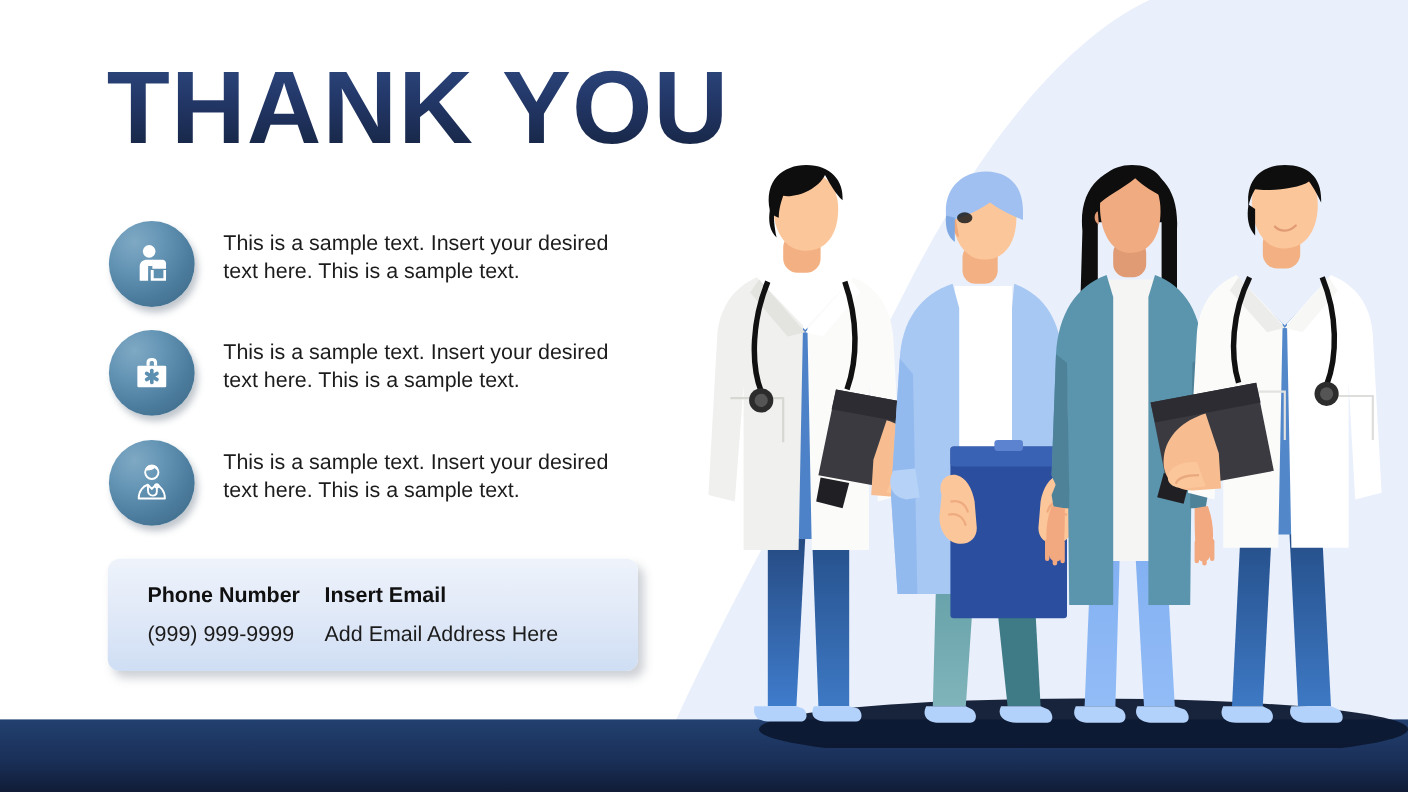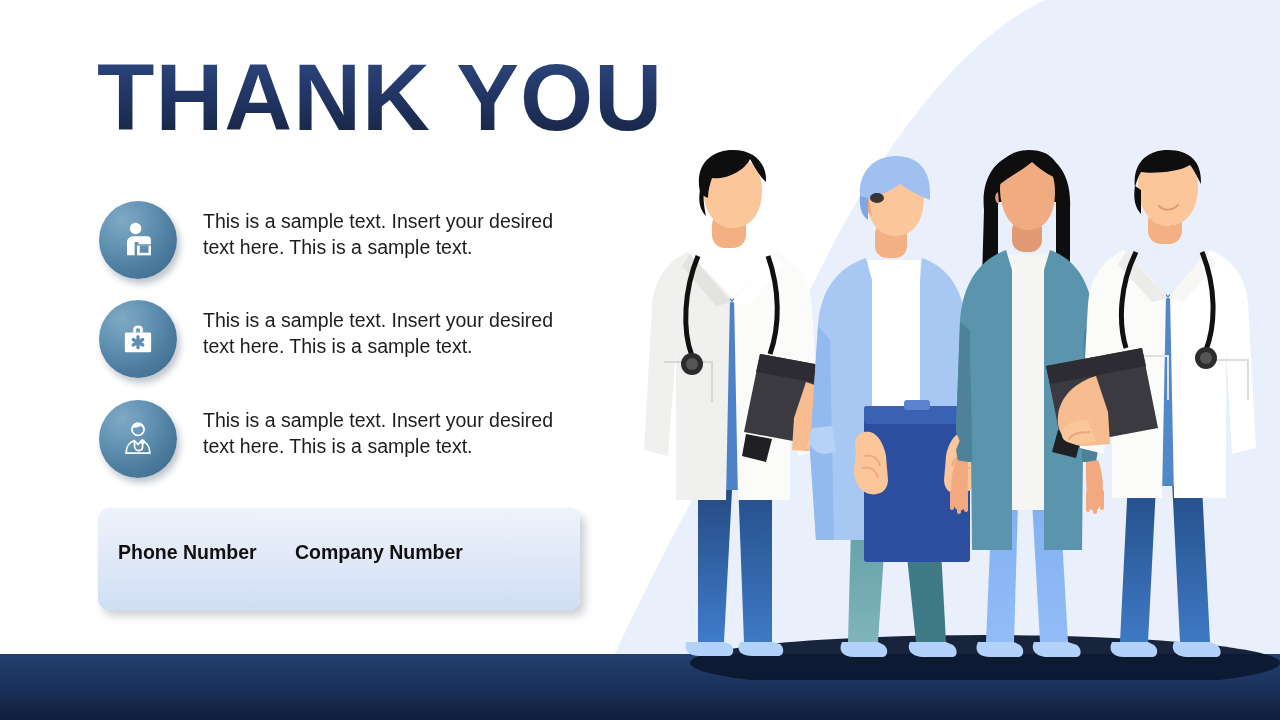--- a/index.html
+++ b/index.html
@@ -48,21 +48,21 @@
 
   
   #contact-box{
     position:absolute;left:98px;top:508px;width:482px;height:102px;
     border-radius:11px;
     background:linear-gradient(180deg,#eef3fb 0%,#e2eaf8 45%,#cfdef4 100%);
     box-shadow:5px 6px 9px rgba(90,100,115,0.30);
     display:flex;flex-direction:column;justify-content:center;
   }
   .contact-line{display:flex;}
-  .contact-col-1{width:197px;padding-left:20px;box-sizing:border-box;}
+  .contact-col-1{width:197px;padding-left:36px;box-sizing:border-box;}
   .contact-col-2{width:260px;}
   .contact-head{font-size:19.5px;font-weight:bold;color:#101010;margin-bottom:13px;}
   .contact-val{font-size:19.5px;font-weight:normal;color:#1c1c1c;}
 
   
   #illustration{position:absolute;left:620px;top:150px;width:660px;height:530px;}
   #illustration svg{display:block;}
 </style>
 </head>
 <body>
@@ -141,21 +141,25 @@
           <circle cx="29" cy="26.9" r="1.7"></circle>
         </g>
       </svg>
     </div>
     <div class="bullet-text">This is a sample text. Insert your desired text here. This is a sample text.</div>
   </div>
 
   <div id="contact-box">
     <div class="contact-line">
       <div class="contact-col-1 contact-head">Phone Number</div>
-      <div class="contact-col-2 contact-head">Company Number</div>
+      <div class="contact-col-2 contact-head">Insert Email</div>
+    </div>
+    <div class="contact-line">
+      <div class="contact-col-1 contact-val">(999) 999-9999</div>
+      <div class="contact-col-2 contact-val">Add Email Address Here</div>
     </div>
   </div>
 
   <div id="illustration">
     <svg width="660" height="530" viewBox="0 0 660 530" aria-hidden="true">
       <defs>
         <linearGradient id="pantA" x1="0" y1="0" x2="0" y2="1">
           <stop offset="0%" stop-color="#24477d"></stop>
             <stop offset="100%" stop-color="#3f7ccc"></stop>
         </linearGradient>

